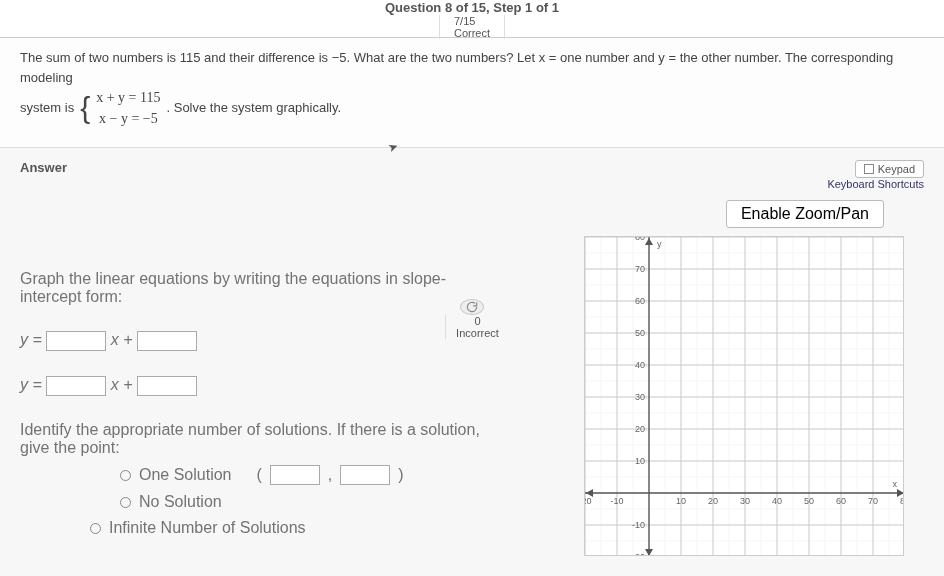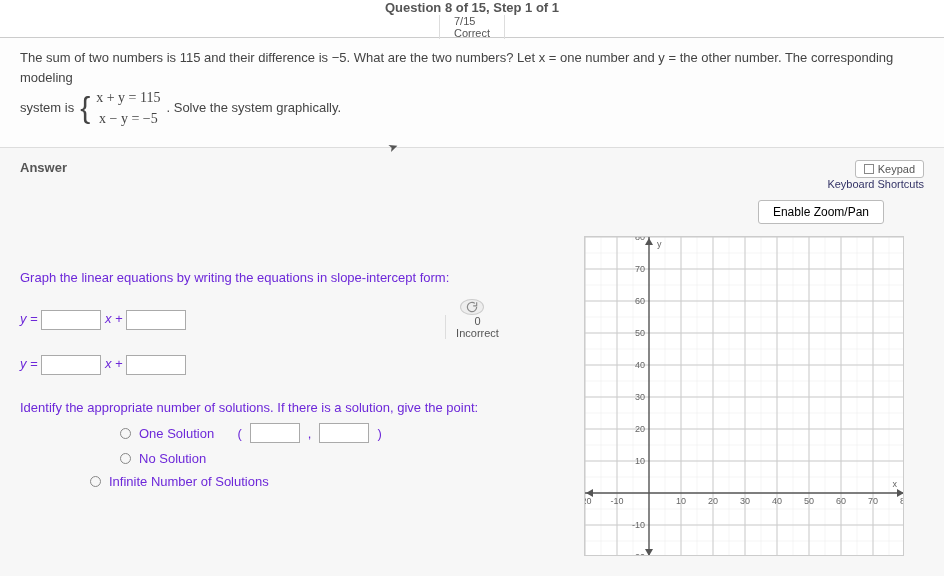--- a/index.html
+++ b/index.html
@@ -44,23 +44,23 @@
   background: #f7f7f7;
   padding: 12px 20px;
   height: 500px;
 }
 .answer-header { display:flex; justify-content: space-between; align-items: flex-start; }
 .answer-title { font-size: 13px; color:#555; font-weight: bold; }
 .shortcuts { text-align:right; font-size:11px; }
 .keypad-btn { border:1px solid #bbb; background:#fff; padding:2px 8px; border-radius:3px; font-size:11px; display:inline-flex; align-items:center; gap:4px; cursor:pointer;}
 .keypad-icon { width:10px; height:10px; border:1px solid #888; display:inline-block; }
 .main-cols { display:flex; margin-top: 10px; }
-.left-col { flex: 0 0 460px; padding-top: 70px; font-size: 13px; color:#6d28d9; }
+.left-col { flex: 0 0 460px; padding-top: 70px; font-size: 16px; color:#737373; }
 .right-col { flex: 1; position: relative; }
-.zoom-btn { position:absolute; top:0; right: 40px; border:1px solid #bbb; background:#fff; padding:4px 14px; font-size:12px; border-radius:3px; cursor:pointer;}
+.zoom-btn { position:absolute; top:0; right: 40px; border:1px solid #bbb; background:#fff; padding:4px 14px; font-size:16px; border-radius:3px; cursor:pointer;}
 .eq-line { margin: 25px 0; text-align:left; font-family: Liberation Sans, sans-serif; font-style:italic;}
 .inp { display:inline-block; width:60px; height:20px; border:1px solid #aaa; background:#fff; vertical-align:middle;}
 .inp.sm { width:50px; }
 .radio-row { margin: 8px 0 8px 100px; display:flex; align-items:center; gap:8px; }
 .radio { width:11px; height:11px; border:1px solid #888; border-radius:50%; }
 .graph-box { position:absolute; top: 36px; right: 20px; width: 320px; height: 320px; background:#fff; border:1px solid #ccc; }
 .grid-svg { width:100%; height:100%; }
 .cursor-arrow { position:absolute; left:388px; top:140px; font-size:12px; transform: rotate(-20deg); }
 </style>
 </head>

